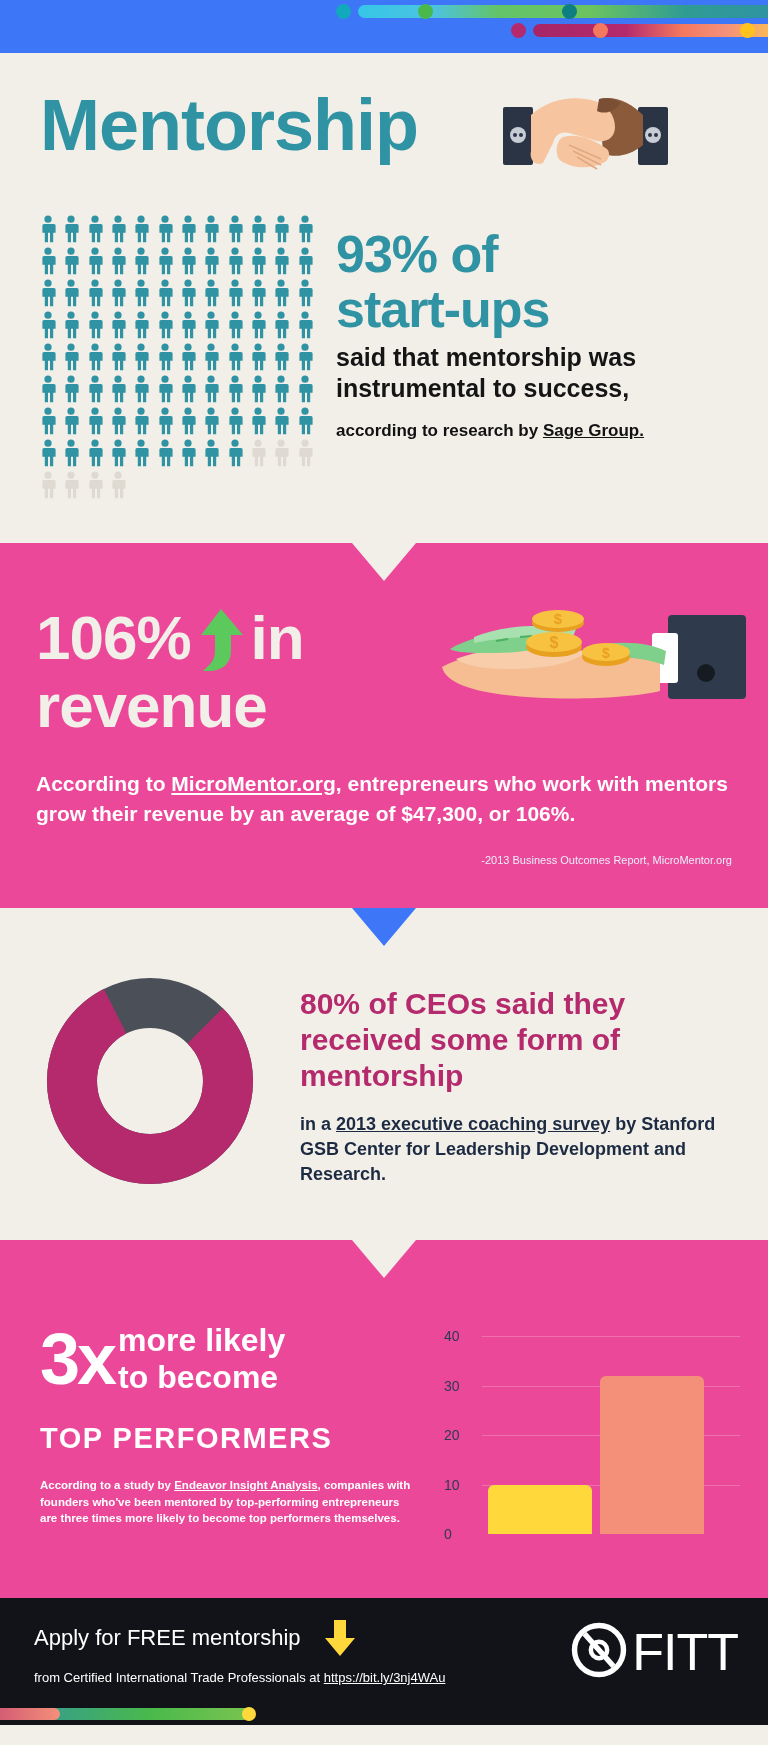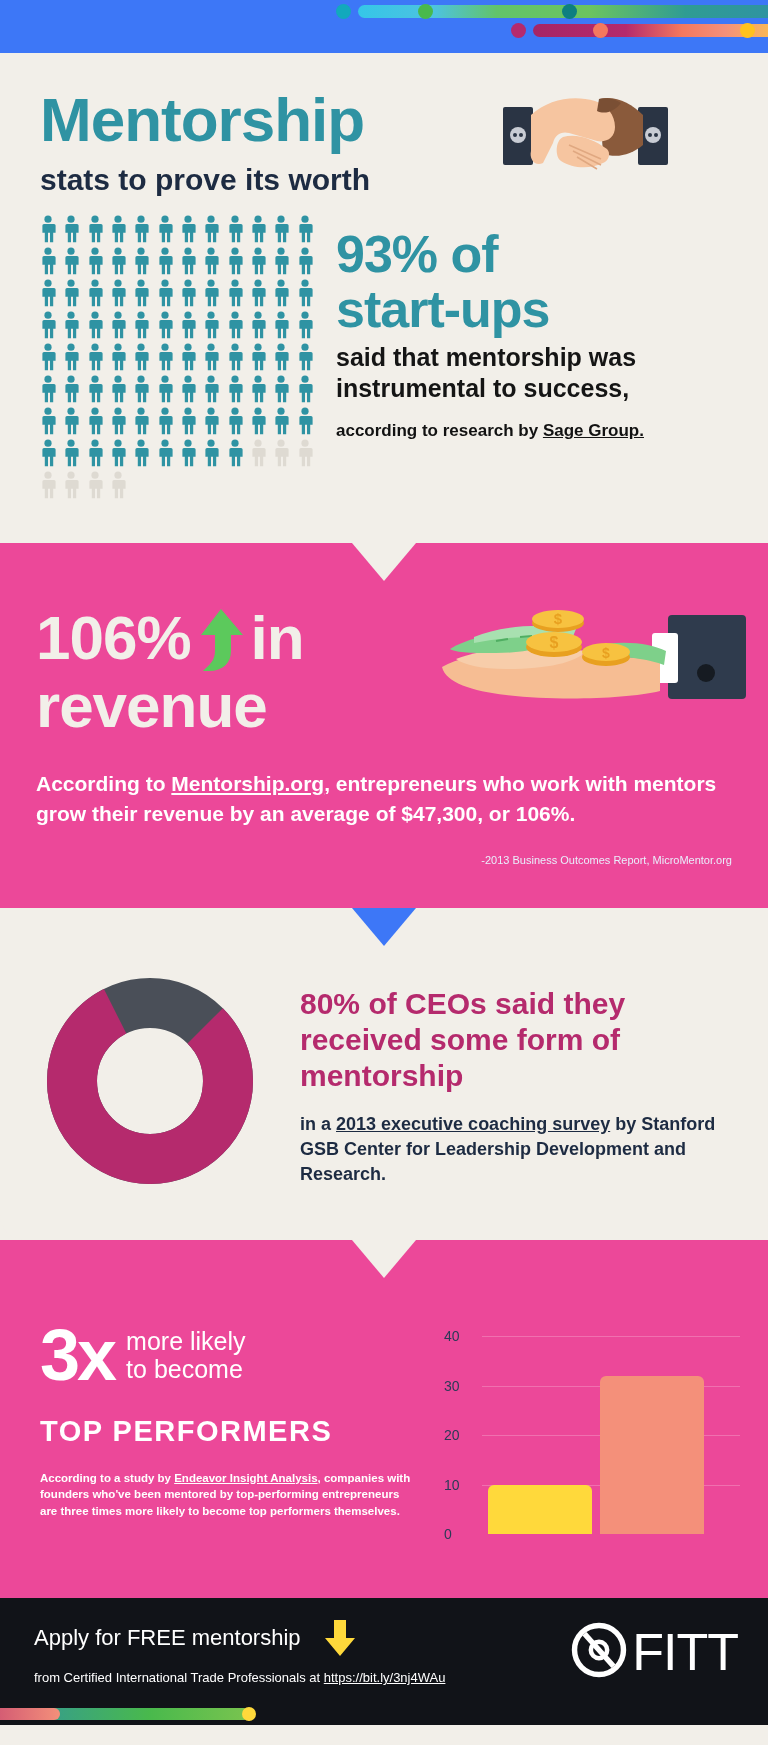--- a/index.html
+++ b/index.html
@@ -23,21 +23,21 @@
   .blue  { background:#ec4899; }
   .notch { position:absolute; left:50%; transform:translateX(-50%); top:0;
            width:0; height:0; border-left:32px solid transparent;
            border-right:32px solid transparent; z-index:5; }
   .notch.to-blue  { border-top:38px solid #f2efe9; }
   .notch.to-cream { border-top:38px solid #3d77f7; }
 
   
   .hero { padding:36px 0 0 0; position:relative; height:152px; }
   .hero h1 {
-    font-size:62px; line-height:1; color:#2f93a3; letter-spacing:-1px;
+    font-size:72px; line-height:1; color:#2f93a3; letter-spacing:-1px;
     font-weight:bold; margin-left:40px;
   }
   .hero h2 {
     font-size:30px; line-height:1.1; color:#1d2b42; font-weight:bold;
     margin-left:40px; margin-top:12px;
   }
   .handshake { position:absolute; right:100px; top:40px; width:165px; height:85px; }
 
   
   .stat93 { display:flex; padding:10px 0 40px 0; }
@@ -71,21 +71,21 @@
   .ceo-right { flex:1; padding-right:24px; padding-top:6px; }
   .ceo-title { font-size:30px; line-height:1.2; color:#b52a6d; font-weight:bold; }
   .ceo-body { font-size:18px; line-height:1.38; color:#1d2b42; font-weight:bold; margin-top:18px; }
   .ceo-body u { text-decoration:underline; }
 
   
   .triple { display:flex; padding:56px 0 40px 0; }
   .triple-left { width:430px; padding-left:40px; padding-top:26px; }
   .tl-row { display:flex; align-items:center; }
   .tl-3x { font-size:72px; line-height:0.92; color:#ffffff; font-weight:bold; letter-spacing:-3px; }
-  .tl-ml { font-size:25px; line-height:1.15; color:#ffffff; font-weight:normal; margin-left:12px; }
+  .tl-ml { font-size:32px; line-height:1.15; color:#ffffff; font-weight:bold; margin-left:4px; }
   .tl-top { font-size:29px; color:#ffffff; font-weight:bold; letter-spacing:1.5px; margin-top:26px; }
   .tl-note { font-size:11.5px; line-height:1.45; color:#ffffff; font-weight:bold; margin-top:22px; width:375px; }
   .tl-note u { text-decoration:underline; }
   .chart-wrap { flex:1; position:relative; height:250px; margin-top:12px; margin-right:28px; }
   .tick { position:absolute; font-size:14px; color:#2b3a57; left:14px; transform:translateY(-50%); }
   .gridline { position:absolute; left:52px; right:0; height:1px; background:rgba(255,255,255,0.22); }
   .bar { position:absolute; bottom:0; border-radius:6px 6px 0 0; }
 
   
   .footer { background:#111318; padding:20px 0 18px 0; position:relative; display:flex; align-items:center; }
@@ -111,21 +111,20 @@
     <div class="deco-dot" style="left:562px; top:4px; background:#0d7f80;"></div>
 
     <div class="deco-dot" style="left:511px; top:23px; background:#b52a6d;"></div>
     <div class="deco-bar" style="left:533px; top:24px; width:310px; background:linear-gradient(90deg,#a62566 0%,#b52a6d 30%,#f4785e 48%,#f4907a 62%,#ffd93b 88%,#ffe14f 100%);"></div>
     <div class="deco-dot" style="left:593px; top:23px; background:#f4785e;"></div>
     <div class="deco-dot" style="left:740px; top:23px; background:#ffc21e;"></div>
   </div>
 
   <div class="section cream hero">
     <h1>Mentorship</h1>
-    <h2>stats to prove its worth</h2>
     <div class="handshake">
       <svg viewBox="0 0 165 85" width="165" height="85">
         <rect x="0" y="14" width="30" height="58" rx="2" fill="#2a3444"></rect>
         <rect x="135" y="14" width="30" height="58" rx="2" fill="#2a3444"></rect>
         <circle cx="15" cy="42" r="8" fill="#c8ccd4"></circle>
         <circle cx="12" cy="42" r="2" fill="#2a3444"></circle>
           <circle cx="18" cy="42" r="2" fill="#2a3444"></circle>
         <circle cx="150" cy="42" r="8" fill="#c8ccd4"></circle>
         <circle cx="147" cy="42" r="2" fill="#2a3444"></circle>
           <circle cx="153" cy="42" r="2" fill="#2a3444"></circle>
@@ -582,21 +581,21 @@
         <ellipse cx="118" cy="52" rx="28" ry="10" fill="#e8a020"></ellipse>
         <ellipse cx="118" cy="47" rx="28" ry="10" fill="#f7c240"></ellipse>
         <text x="118" y="53" font-size="16" text-anchor="middle" fill="#e8a020" font-family="sans-serif" font-weight="bold">$</text>
         <ellipse cx="170" cy="62" rx="24" ry="9" fill="#e8a020"></ellipse>
         <ellipse cx="170" cy="57" rx="24" ry="9" fill="#f7c240"></ellipse>
         <text x="170" y="63" font-size="14" text-anchor="middle" fill="#e8a020" font-family="sans-serif" font-weight="bold">$</text>
       </svg>
     </div>
 
     <div class="rev-body">
-      <span>According to </span><u>Mentorship.org</u><span>, entrepreneurs who work with mentors grow their revenue by an average of $47,300, or 106%.</span>
+      <span>According to </span><u>MicroMentor.org</u><span>, entrepreneurs who work with mentors grow their revenue by an average of $47,300, or 106%.</span>
     </div>
     <div class="rev-note">-2013 Business Outcomes Report, MicroMentor.org</div>
   </div>
 
   <div class="section cream ceo">
     <div class="notch to-cream"></div>
     <div class="donut-wrap">
       <svg viewBox="0 0 210 210" width="210" height="210">
         <circle cx="105" cy="105" r="78" fill="none" stroke="#4a4f58" stroke-width="50"></circle>
         <circle cx="105" cy="105" r="78" fill="none" stroke="#b52a6d" stroke-width="50" stroke-dasharray="392.1 490.1" transform="rotate(-45 105 105)"></circle>

